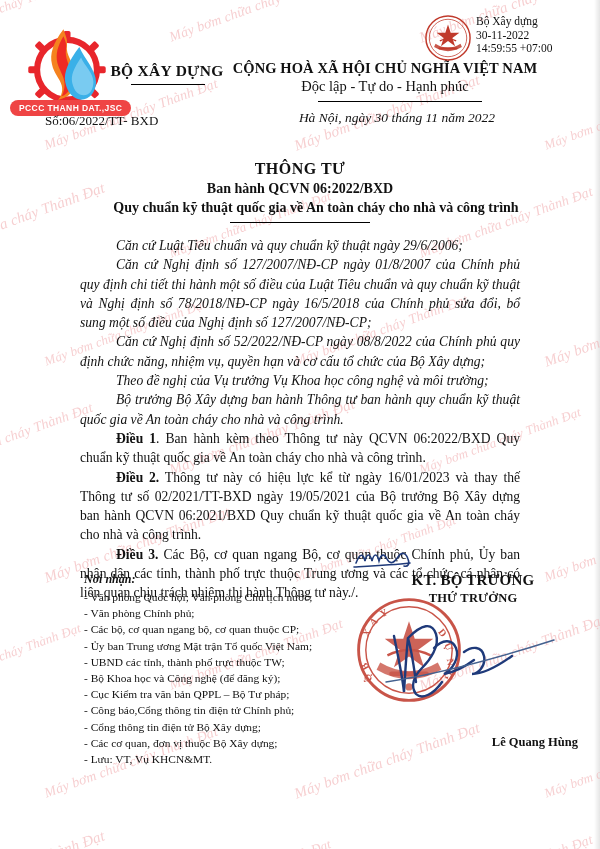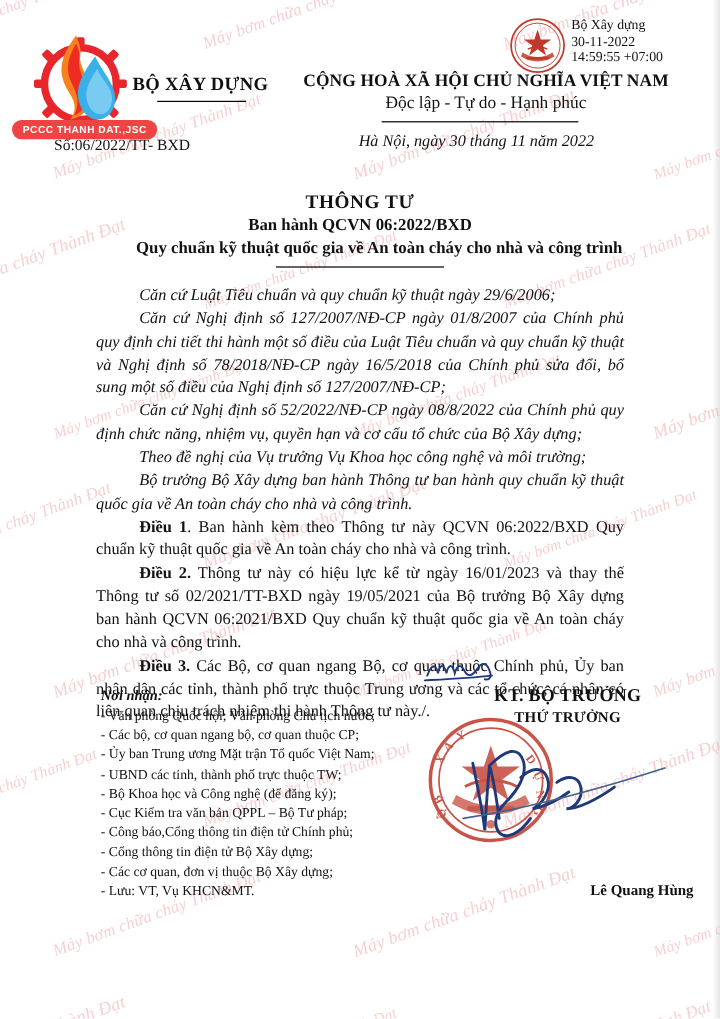--- a/index.html
+++ b/index.html
@@ -70,21 +70,21 @@
   #ministry-rule {
     position: absolute; left: 131px; top: 84px; width: 74px;
     border-top: 1.3px solid #000;
   }
   #docnum {
     position: absolute; left: 45px; top: 113px;
     font-size: 13px; white-space: nowrap;
   }
 
   #national {
-    position: absolute; left: 240px; top: 60px; width: 330px;
+    position: absolute; left: 220px; top: 60px; width: 330px;
     text-align: center;
   }
   #national .l1 { font-weight: bold; font-size: 14.5px; letter-spacing: .1px; white-space: nowrap; }
   #national .l2 { font-weight: normal; font-size: 14.5px; margin-top: 1px; white-space: nowrap; }
   #national-rule { position: absolute; left: 318px; top: 101px; width: 164px; border-top: 1.3px solid #000; }
   #place-date {
     position: absolute; left: 232px; top: 110px; width: 330px;
     text-align: center; font-style: italic; font-size: 13.5px; white-space: nowrap;
   }
 
@@ -240,20 +240,21 @@
       <p><span class="art">Điều 1</span><span>. Ban hành kèm theo Thông tư này QCVN 06:2022/BXD Quy chuẩn kỹ thuật quốc gia về An toàn cháy cho nhà và công trình.</span></p>
       <p><span class="art">Điều 2.</span><span> Thông tư này có hiệu lực kể từ ngày 16/01/2023 và thay thế Thông tư số 02/2021/TT-BXD ngày 19/05/2021 của Bộ trưởng Bộ Xây dựng ban hành QCVN 06:2021/BXD Quy chuẩn kỹ thuật quốc gia về An toàn cháy cho nhà và công trình.</span></p>
       <p><span class="art">Điều 3.</span><span> Các Bộ, cơ quan ngang Bộ, cơ quan thuộc Chính phủ, Ủy ban nhân dân các tỉnh, thành phố trực thuộc Trung ương và các tổ chức, cá nhân có liên quan chịu trách nhiệm thi hành Thông tư này./.</span></p>
     </div>
 
   <div id="footer">
     <div id="recipients">
       <div class="hd">Nơi nhận:</div>
       <ul>
           <li>- Văn phòng Quốc hội; Văn phòng Chủ tịch nước;</li>
+          <li>- Văn phòng Chính phủ;</li>
           <li>- Các bộ, cơ quan ngang bộ, cơ quan thuộc CP;</li>
           <li>- Ủy ban Trung ương Mặt trận Tổ quốc Việt Nam;</li>
           <li>- UBND các tỉnh, thành phố trực thuộc TW;</li>
           <li>- Bộ Khoa học và Công nghệ (để đăng ký);</li>
           <li>- Cục Kiểm tra văn bản QPPL – Bộ Tư pháp;</li>
           <li>- Công báo,Cổng thông tin điện tử Chính phủ;</li>
           <li>- Cổng thông tin điện tử Bộ Xây dựng;</li>
           <li>- Các cơ quan, đơn vị thuộc Bộ Xây dựng;</li>
           <li>- Lưu: VT, Vụ KHCN&amp;MT.</li>
         </ul>

